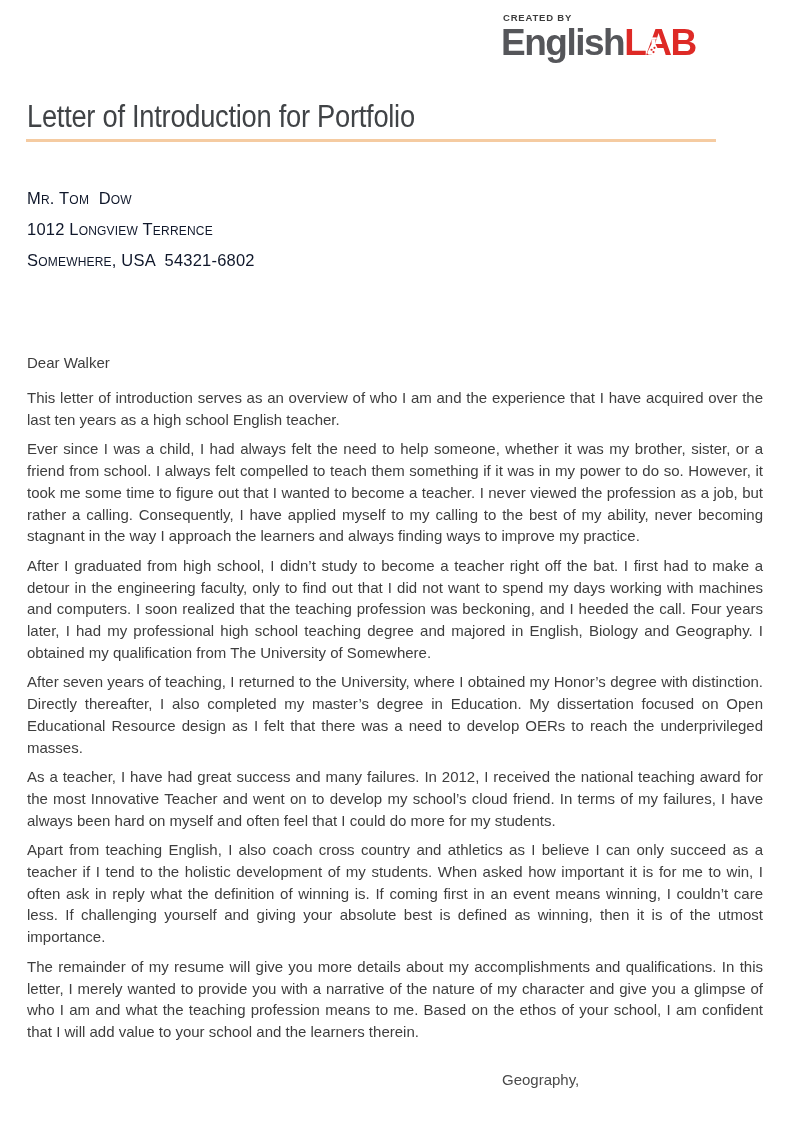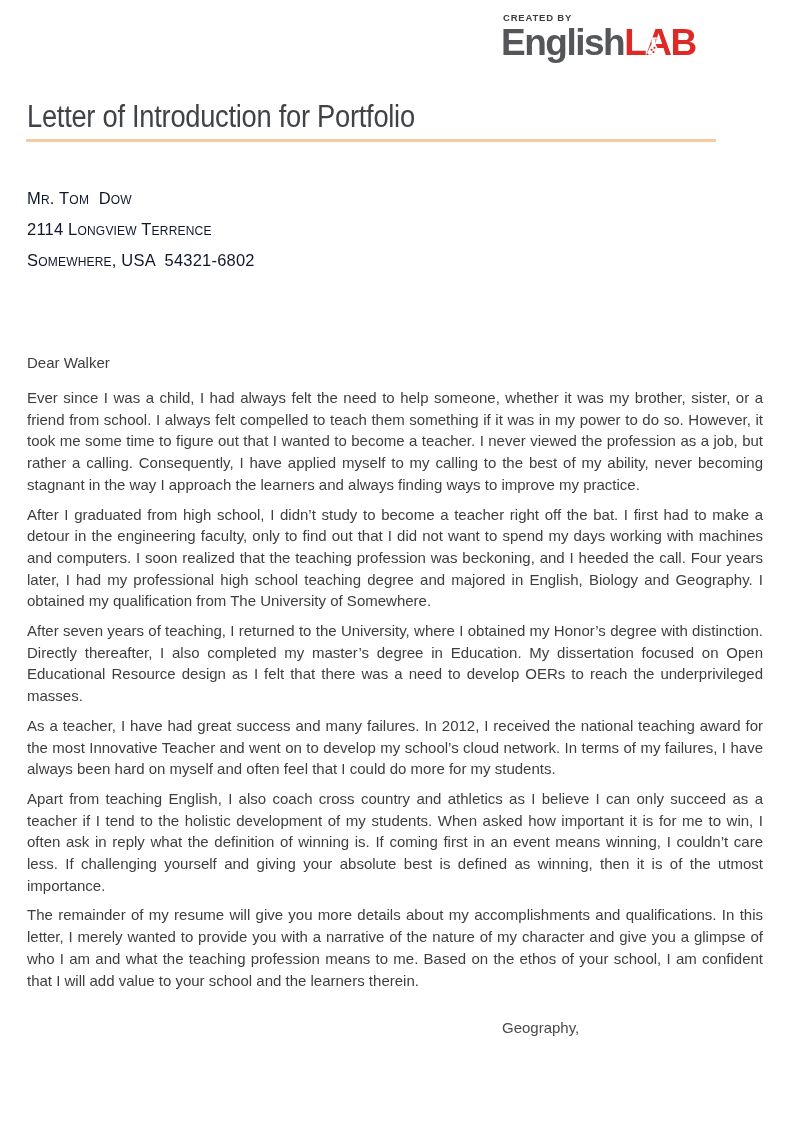--- a/index.html
+++ b/index.html
@@ -120,31 +120,32 @@
             <circle cx="10" cy="22.5" r="1.7" fill="#de2a26"></circle>
           </svg></span>
     </div>
   </header>
 
   <h1 class="doc-title">Letter of Introduction for Portfolio</h1>
   <div class="title-rule"></div>
 
   <section class="recipient">
     <div class="recipient-line">Mr. Tom  Dow</div>
-    <div class="recipient-line">2114 Longview Terrence</div>
+    <div class="recipient-line">1012 Longview Terrence</div>
     <div class="recipient-line">Somewhere, USA  54321-6802</div>
   </section>
 
   <section class="letter-body">
     <div class="salutation">Dear Walker</div>
 
+    <p>This letter of introduction serves as an overview of who I am and the experience that I have acquired over the last ten years as a high school English teacher.</p>
     <p>Ever since I was a child, I had always felt the need to help someone, whether it was my brother, sister, or a friend from school. I always felt compelled to teach them something if it was in my power to do so. However, it took me some time to figure out that I wanted to become a teacher. I never viewed the profession as a job, but rather a calling. Consequently, I have applied myself to my calling to the best of my ability, never becoming stagnant in the way I approach the learners and always finding ways to improve my practice.</p>
     <p>After I graduated from high school, I didn’t study to become a teacher right off the bat. I first had to make a detour in the engineering faculty, only to find out that I did not want to spend my days working with machines and computers. I soon realized that the teaching profession was beckoning, and I heeded the call. Four years later, I had my professional high school teaching degree and majored in English, Biology and Geography. I obtained my qualification from The University of Somewhere.</p>
     <p>After seven years of teaching, I returned to the University, where I obtained my Honor’s degree with distinction. Directly thereafter, I also completed my master’s degree in Education. My dissertation focused on Open Educational Resource design as I felt that there was a need to develop OERs to reach the underprivileged masses.</p>
-    <p>As a teacher, I have had great success and many failures. In 2012, I received the national teaching award for the most Innovative Teacher and went on to develop my school’s cloud network. In terms of my failures, I have always been hard on myself and often feel that I could do more for my students.</p>
+    <p>As a teacher, I have had great success and many failures. In 2012, I received the national teaching award for the most Innovative Teacher and went on to develop my school’s cloud friend. In terms of my failures, I have always been hard on myself and often feel that I could do more for my students.</p>
     <p>Apart from teaching English, I also coach cross country and athletics as I believe I can only succeed as a teacher if I tend to the holistic development of my students. When asked how important it is for me to win, I often ask in reply what the definition of winning is. If coming first in an event means winning, I couldn’t care less. If challenging yourself and giving your absolute best is defined as winning, then it is of the utmost importance.</p>
     <p>The remainder of my resume will give you more details about my accomplishments and qualifications. In this letter, I merely wanted to provide you with a narrative of the nature of my character and give you a glimpse of who I am and what the teaching profession means to me. Based on the ethos of your school, I am confident that I will add value to your school and the learners therein.</p>
 
     <div class="closing">
       <div>Geography,</div>
     </div>
   </section>
 
 </div>
 

